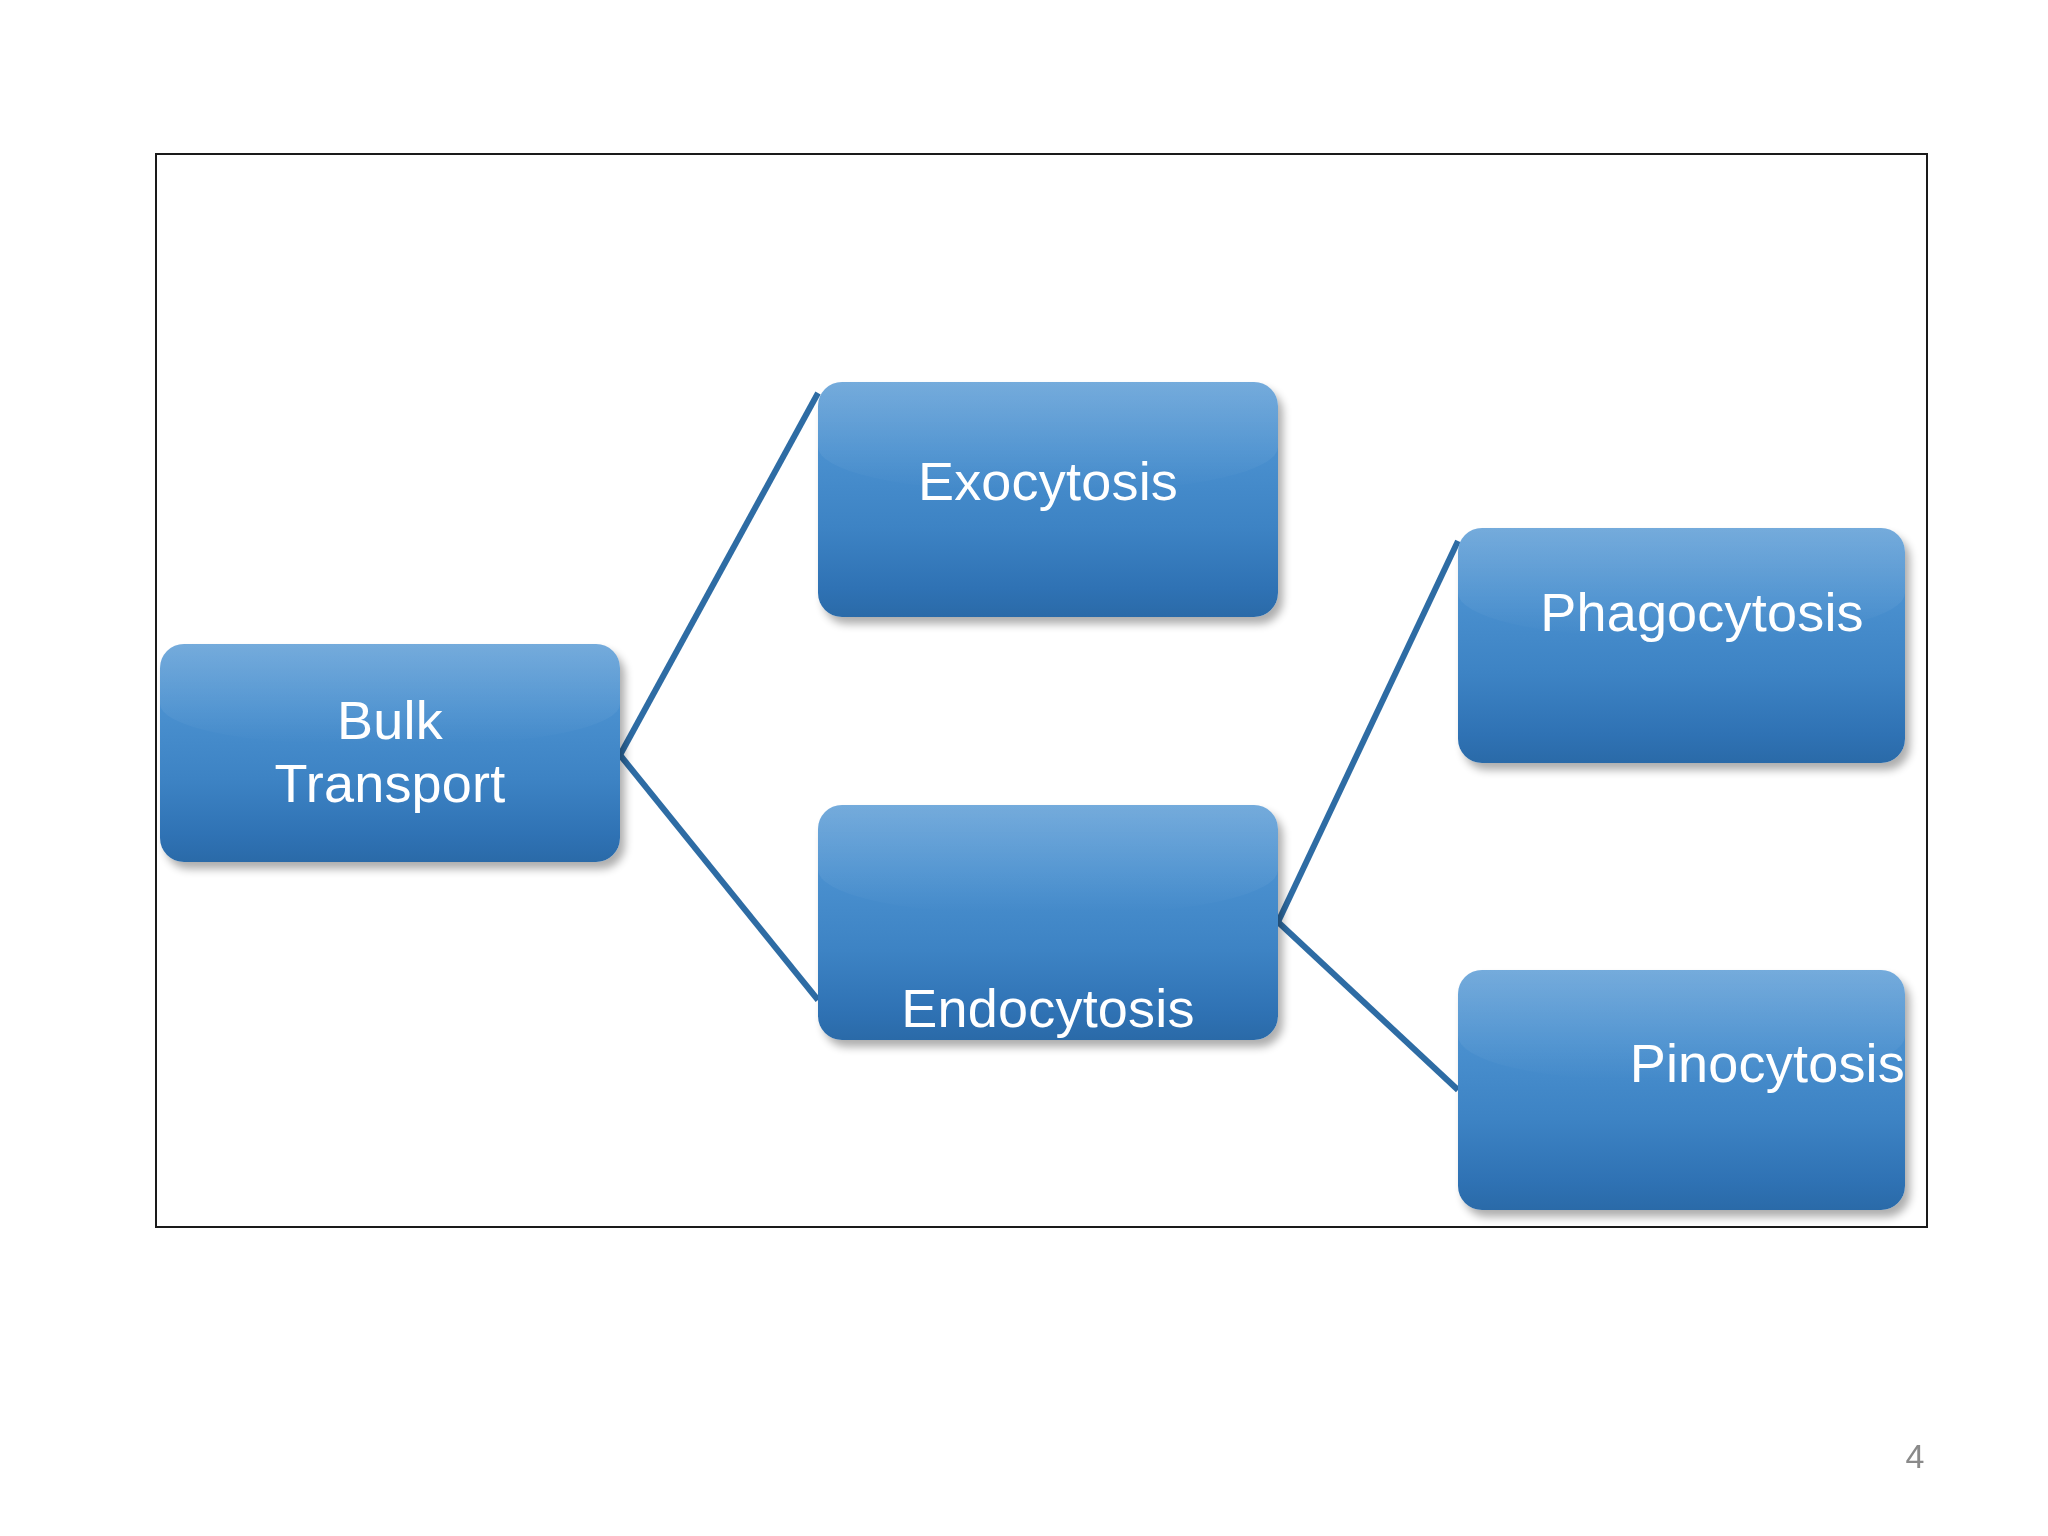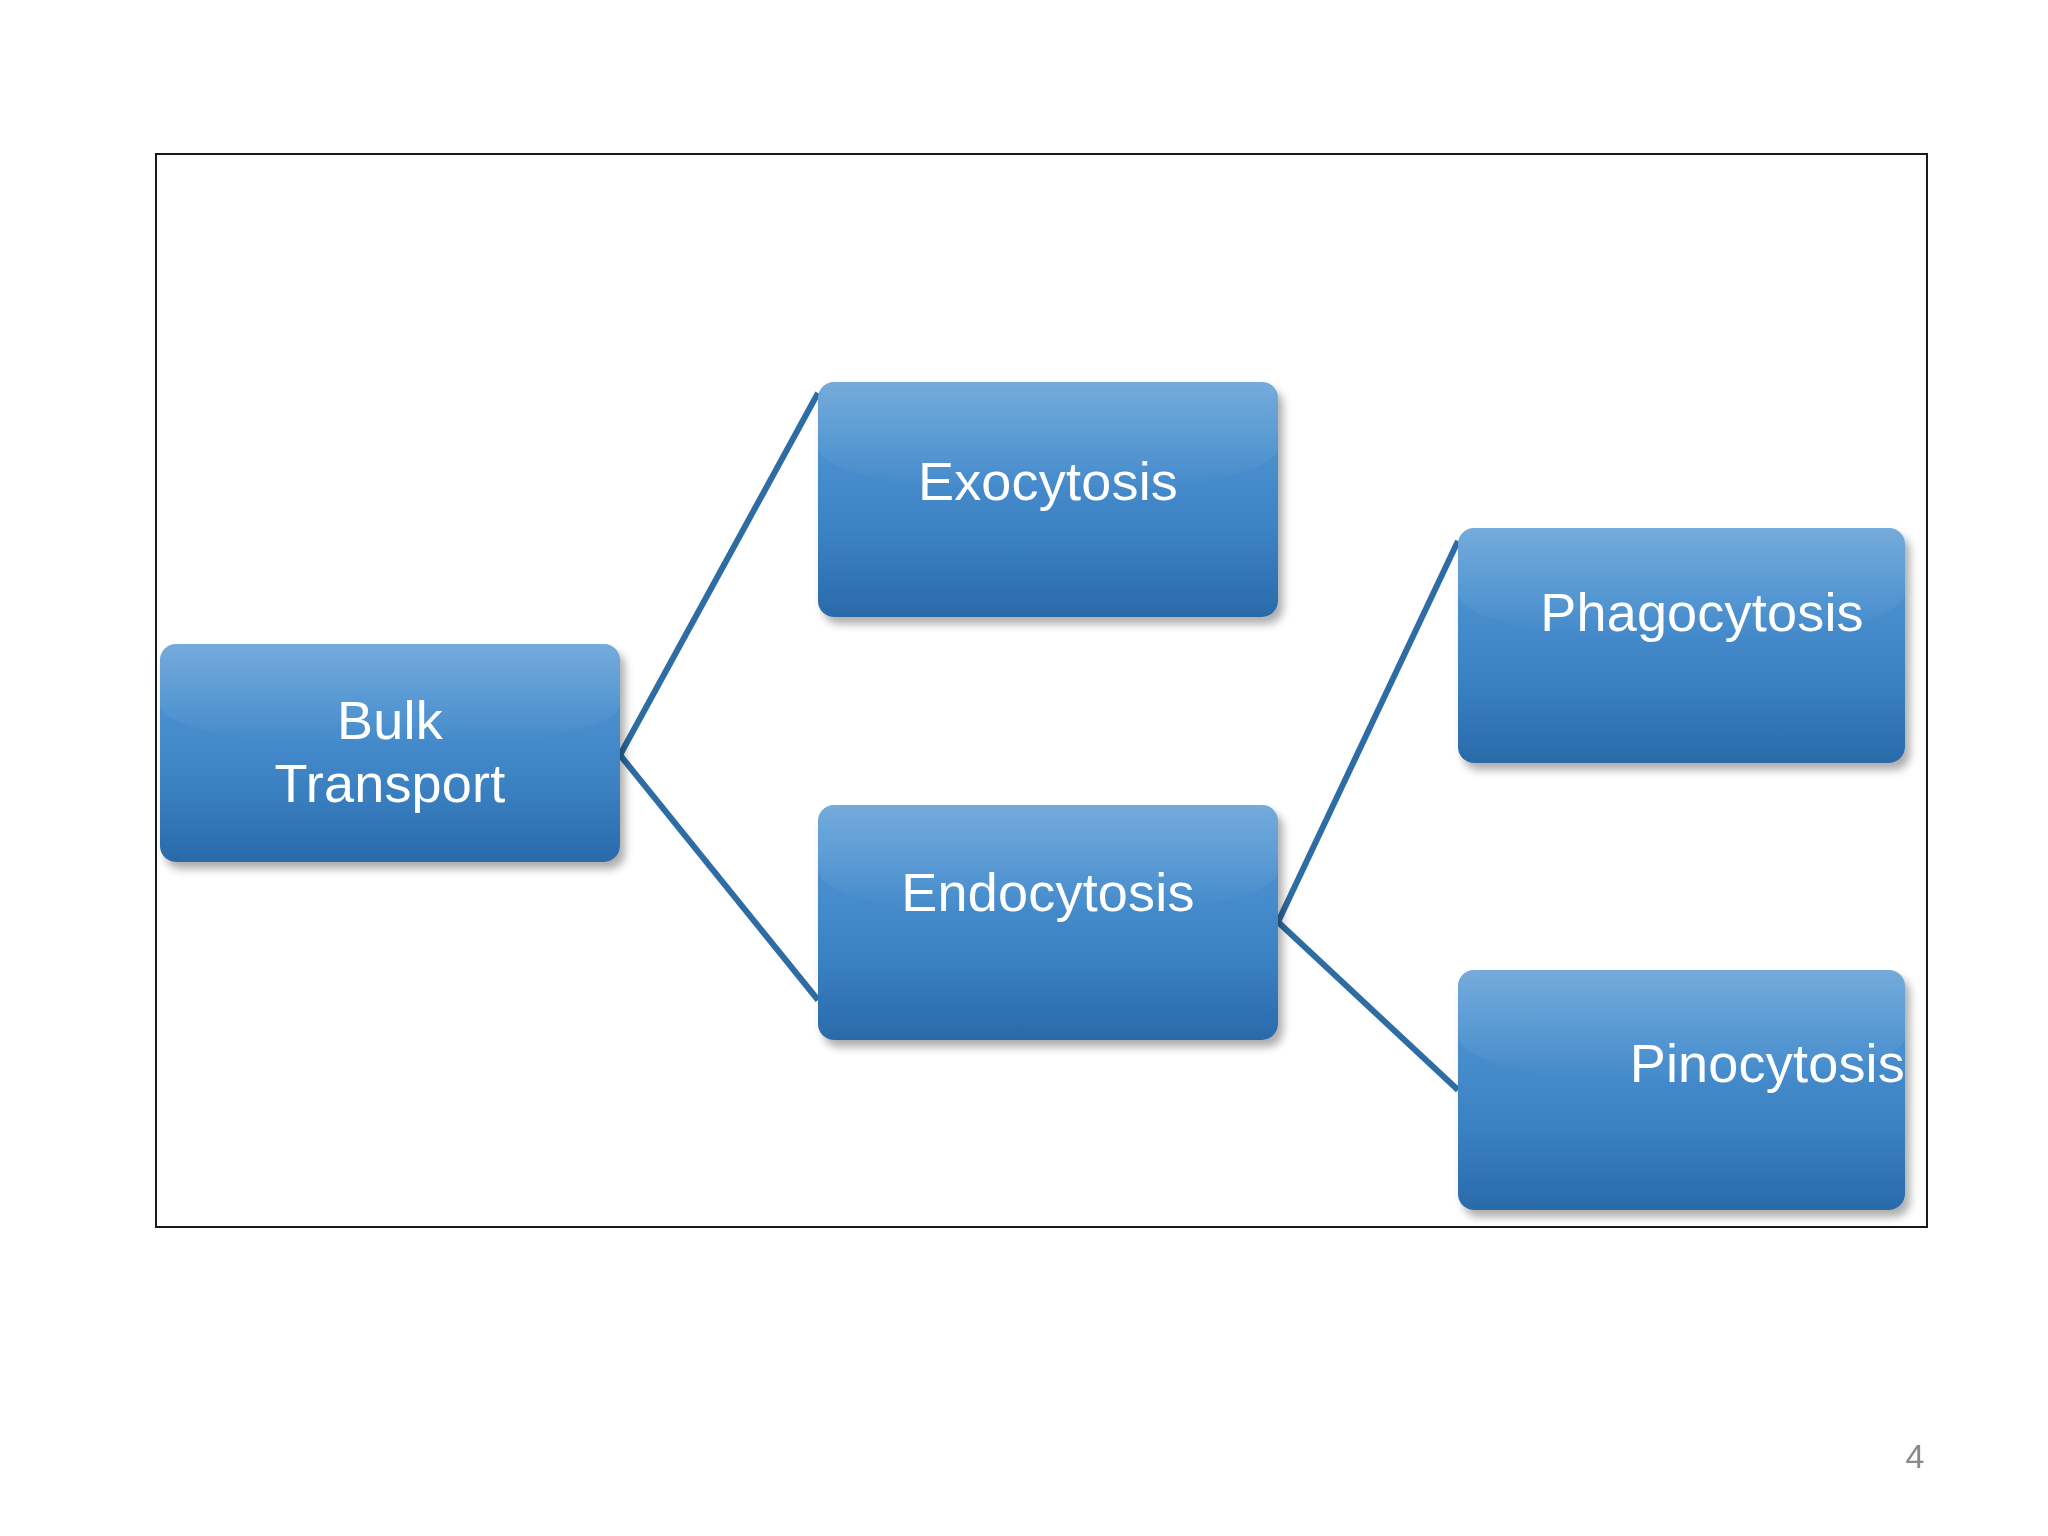--- a/index.html
+++ b/index.html
@@ -27,21 +27,21 @@
   #diagram-layer {
     position: absolute;
     left: 0;
     top: 0;
     width: 2048px;
     height: 1536px;
     pointer-events: none;
   }
   .node {
     position: absolute;
-    border-radius: 16px;
+    border-radius: 24px;
     background: linear-gradient(to bottom,
         #5a9bd5 0%,
         #4a90cf 30%,
         #3d83c4 62%,
         #2f72b4 88%,
         #2a6aa8 100%);
     box-shadow: 5px 7px 9px rgba(0,0,0,0.32);
     display: flex;
     align-items: center;
     justify-content: center;
@@ -83,21 +83,21 @@
     width: 460px; height: 235px;
     font-size: 54px;
     align-items: flex-start;
   }
   #node-exocytosis .node-label { padding-top: 68px; }
 
   #node-endocytosis {
     left: 818px; top: 805px;
     width: 460px; height: 235px;
     font-size: 54px;
-    align-items: flex-start;
+    align-items: flex-end;
   }
   #node-endocytosis .node-label { padding-top: 56px; }
 
   #node-phagocytosis {
     left: 1458px; top: 528px;
     width: 447px; height: 235px;
     font-size: 54px;
     align-items: flex-start;
   }
   #node-phagocytosis .node-label { padding-top: 53px; padding-left: 41px; }

